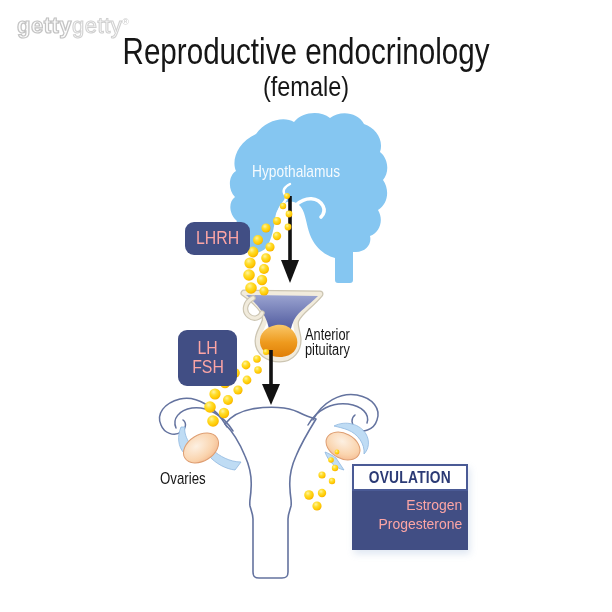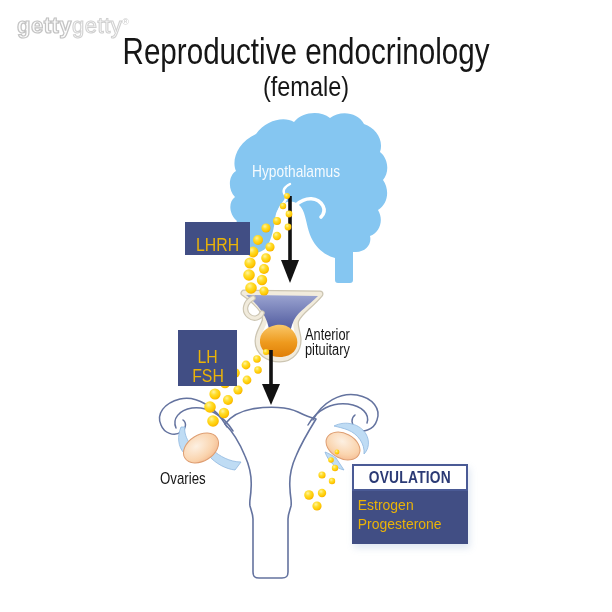--- a/index.html
+++ b/index.html
@@ -39,43 +39,44 @@
     transform:scaleX(.80);transform-origin:0 0;
   }
   .anterior span{display:block;}
   .ovaries{
     left:160px;top:469px;font-size:17px;
     transform:scaleX(.78);transform-origin:0 0;white-space:nowrap;
   }
   
   .box{
     position:absolute;z-index:2;background:var(--navy_box,#414E84);
-    color:#eab308;display:flex;flex-direction:column;align-items:center;justify-content:flex-end;
+    color:#fca5a5;display:flex;flex-direction:column;align-items:center;justify-content:center;
     text-align:center;
+    border-radius:9px;
   }
   .box span{display:block;transform:scaleX(.88);transform-origin:50% 50%;font-size:18px;line-height:19px;}
   .lhrh{left:185px;top:222px;width:65px;height:33px;}
   .lhfsh{left:178px;top:330px;width:59px;height:56px;}
   
   .ovulation-group{
     position:absolute;left:352px;top:464px;width:116px;z-index:2;
     box-shadow:2px 4px 7px rgba(110,145,195,.22);
   }
   .ovulation-head{
     box-sizing:border-box;height:27px;background:#ffffff;
     border:2px solid var(--ovulation_border,#4A5A95);
     display:flex;align-items:center;justify-content:center;
   }
   .ovulation-head span{
     font-size:16px;font-weight:bold;color:var(--ovulation_text,#2B3A75);
     transform:scaleX(.86);transform-origin:50% 50%;letter-spacing:.3px;white-space:nowrap;
   }
   .estrogen-body{
-    background:var(--navy_box,#414E84);color:#eab308;text-align:left;
-    padding:4px 0 11px 0;
+    background:var(--navy_box,#414E84);color:#fca5a5;text-align:right;
+    padding:4px 0 17px 0;
   }
   .estrogen-body span{
     display:block;font-size:15.5px;line-height:19px;
     transform:scaleX(.90);transform-origin:50% 50%;white-space:nowrap;
   }
 </style>
 </head>
 <body>
 
 <div class="canvas">

